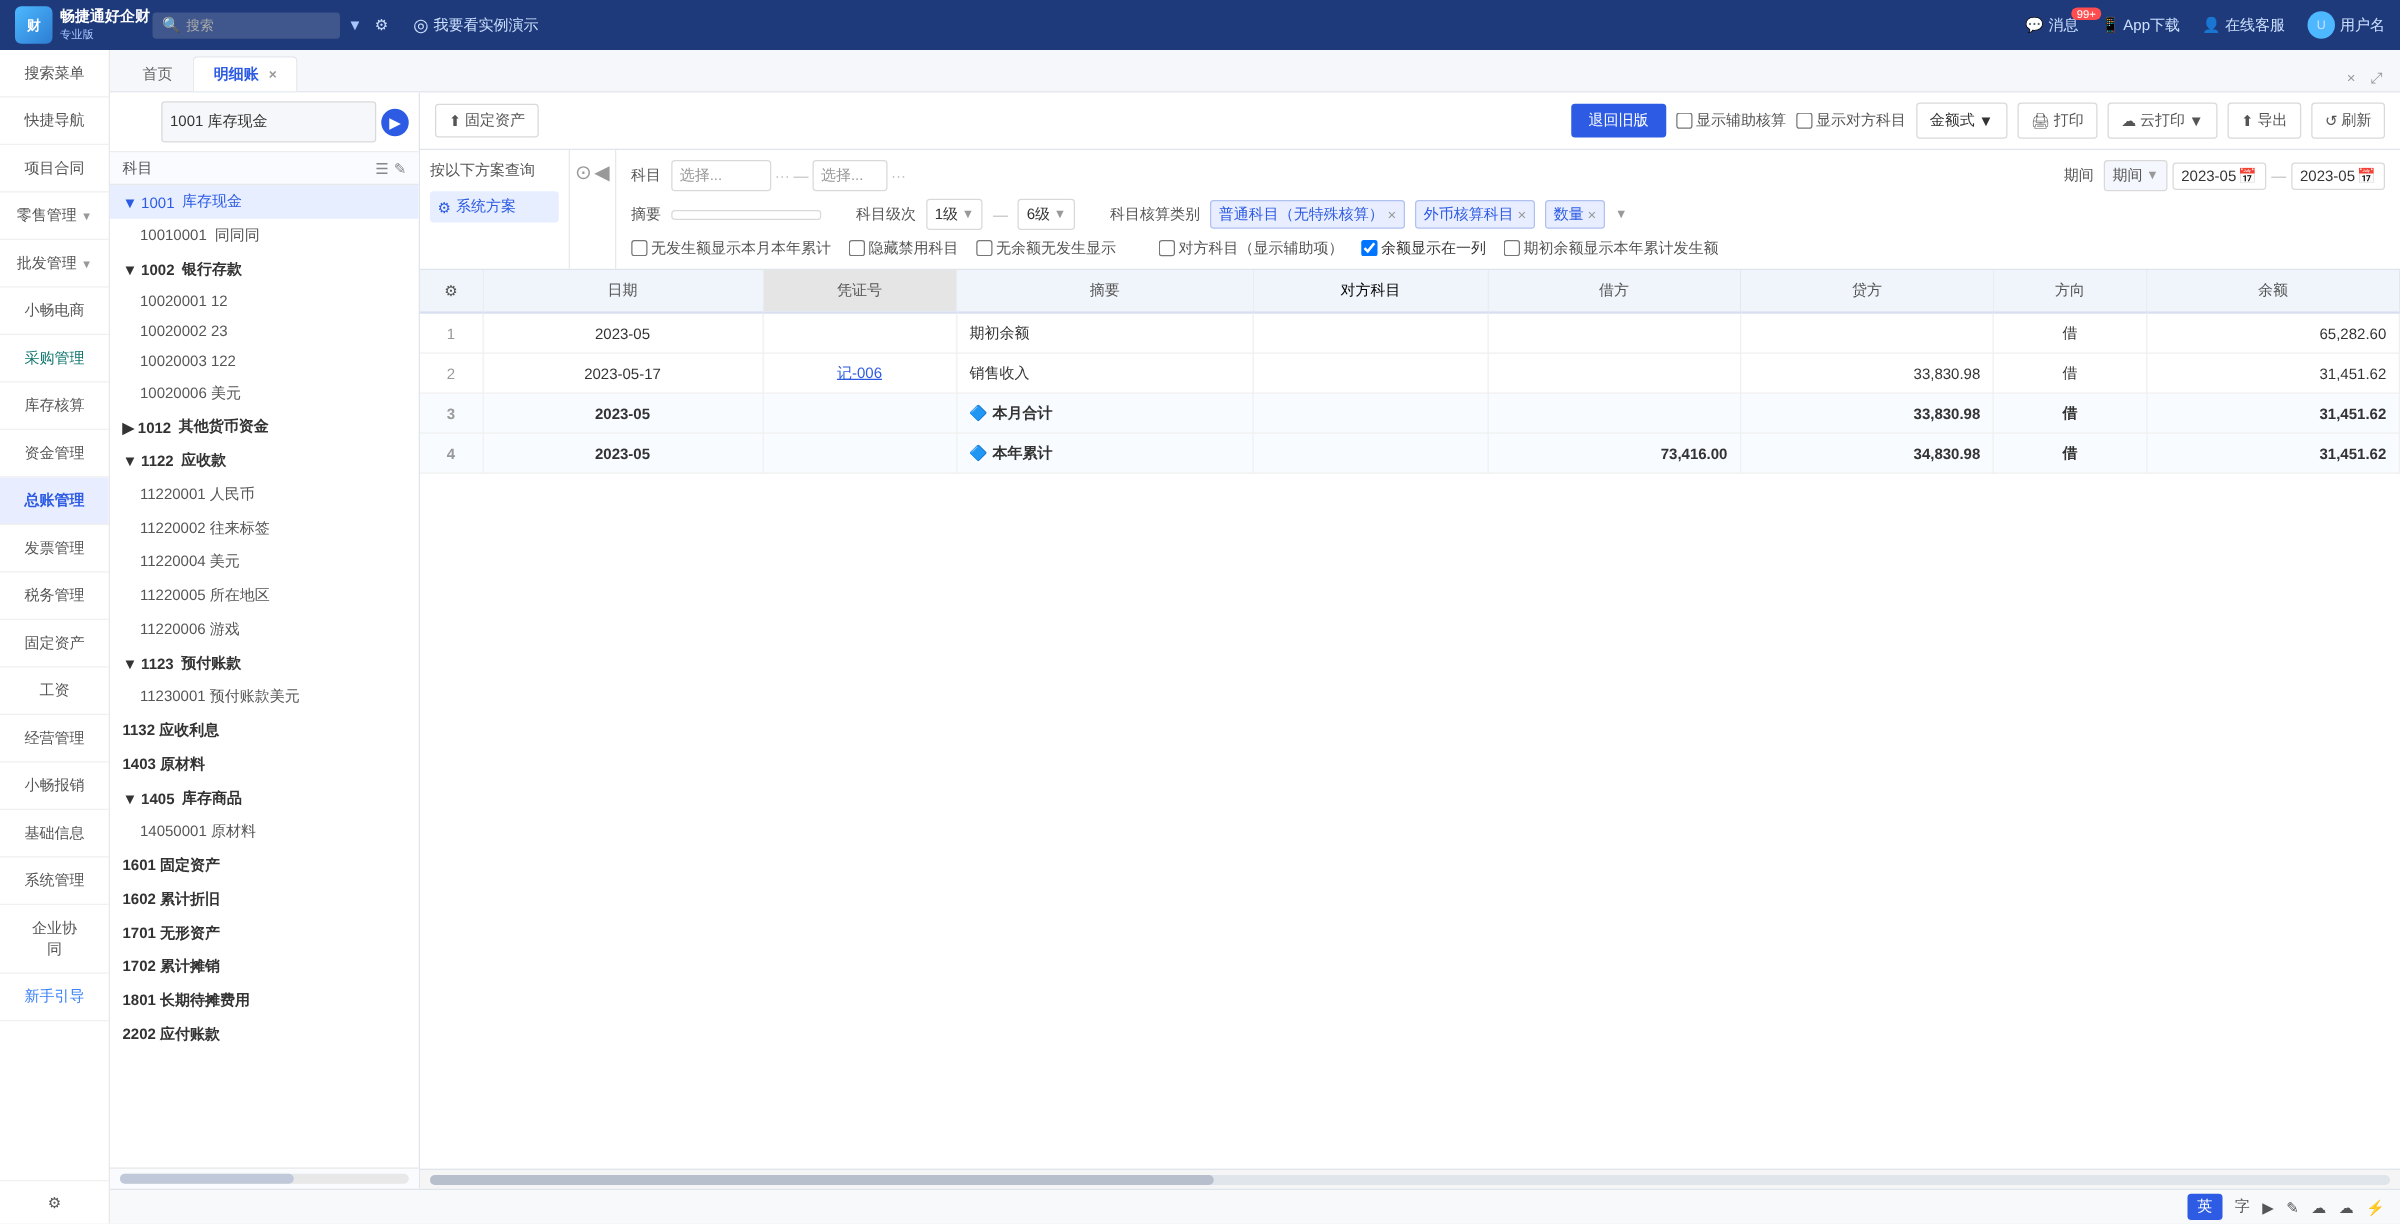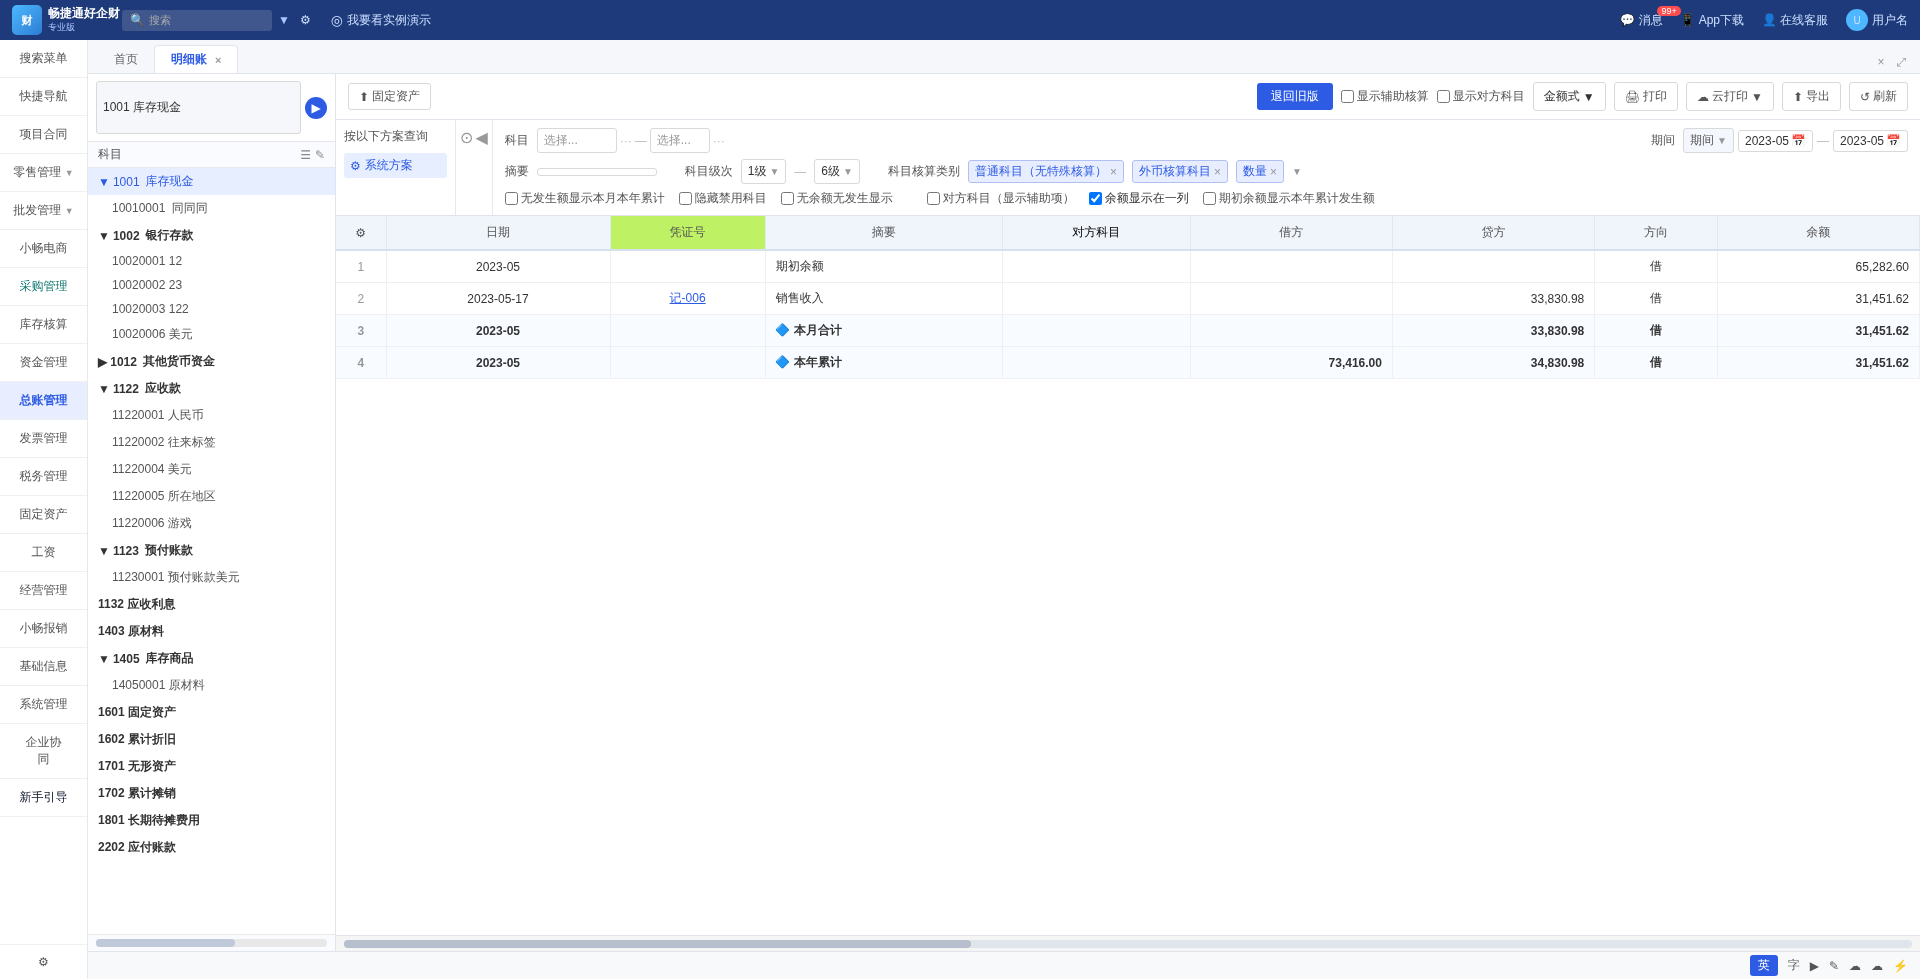--- a/index.html
+++ b/index.html
@@ -74,21 +74,21 @@
     <div style="padding:10px 6px;text-align:center;cursor:pointer;color:#2d5be3;border-bottom:1px solid #f0f0f0;font-size:12px;background:#e8eeff;font-weight:bold;"><span>总账管理</span></div>
     <div style="padding:10px 6px;text-align:center;cursor:pointer;color:#555;border-bottom:1px solid #f0f0f0;font-size:12px;"><span>发票管理</span></div>
     <div style="padding:10px 6px;text-align:center;cursor:pointer;color:#555;border-bottom:1px solid #f0f0f0;font-size:12px;"><span>税务管理</span></div>
     <div style="padding:10px 6px;text-align:center;cursor:pointer;color:#555;border-bottom:1px solid #f0f0f0;font-size:12px;"><span>固定资产</span></div>
     <div style="padding:10px 6px;text-align:center;cursor:pointer;color:#555;border-bottom:1px solid #f0f0f0;font-size:12px;"><span>工资</span></div>
     <div style="padding:10px 6px;text-align:center;cursor:pointer;color:#555;border-bottom:1px solid #f0f0f0;font-size:12px;"><span>经营管理</span></div>
     <div style="padding:10px 6px;text-align:center;cursor:pointer;color:#555;border-bottom:1px solid #f0f0f0;font-size:12px;"><span>小畅报销</span></div>
     <div style="padding:10px 6px;text-align:center;cursor:pointer;color:#555;border-bottom:1px solid #f0f0f0;font-size:12px;"><span>基础信息</span></div>
     <div style="padding:10px 6px;text-align:center;cursor:pointer;color:#555;border-bottom:1px solid #f0f0f0;font-size:12px;"><span>系统管理</span></div>
     <div style="padding:10px 24px;text-align:center;cursor:pointer;color:#555;border-bottom:1px solid #f0f0f0;font-size:12px;"><span>企业协同</span></div>
-    <div style="padding:10px 6px;text-align:center;cursor:pointer;color:#0f172a;border-bottom:1px solid #f0f0f0;font-size:12px;"><span>新手引导</span></div>
+    <div style="padding:10px 6px;text-align:center;cursor:pointer;color:#3b82f6;border-bottom:1px solid #f0f0f0;font-size:12px;"><span>新手引导</span></div>
     <div style="margin-top:auto;border-top:1px solid #f0f0f0;padding:10px 6px;text-align:center;cursor:pointer;color:#555;">
       <span>⚙</span>
     </div>
   </div>
 
   <div style="flex:1;display:flex;flex-direction:column;overflow:hidden;">
 
     <div style="height:34px;background:#f5f7fa;border-bottom:1px solid #e0e4eb;display:flex;align-items:flex-end;padding:0 10px;flex-shrink:0;">
       <div style="padding:5px 16px;cursor:pointer;color:#666;font-size:12px;">
         <span>首页</span>
@@ -100,21 +100,21 @@
       <div style="margin-left:auto;display:flex;gap:4px;">
         <span style="cursor:pointer;color:#999;padding:4px;">×</span>
         <span style="cursor:pointer;color:#999;padding:4px;">⤢</span>
       </div>
     </div>
 
     <div style="flex:1;display:flex;overflow:hidden;background:#f5f7fa;">
 
       <div style="width:248px;background:#fff;border-right:1px solid #e0e4eb;display:flex;flex-direction:column;flex-shrink:0;overflow:hidden;">
         <div style="padding:7px 8px;border-bottom:1px solid #e8e8e8;display:flex;align-items:center;gap:4px;">
-          <div style="flex:1;display:flex;align-items:flex-end;gap:4px;background:#f5f7fa;border:1px solid #d9d9d9;border-radius:3px;padding:17px 6px;cursor:pointer;">
+          <div style="flex:1;display:flex;align-items:flex-end;gap:4px;background:#f5f7fa;border:1px solid #d9d9d9;border-radius:3px;padding:7px 6px;cursor:pointer;margin-left:33px;">
             <span style="flex:1;color:#333;font-size:12px;">1001 库存现金</span>
           </div>
           <div style="width:22px;height:22px;border-radius:50%;background:#2d5be3;display:flex;align-items:center;justify-content:center;color:#fff;cursor:pointer;font-size:12px;">▶</div>
         </div>
         <div style="padding:4px 10px;display:flex;align-items:center;justify-content:space-between;border-bottom:1px solid #e8e8e8;background:#fafbff;">
           <span style="color:#555;font-size:12px;">科目</span>
           <div style="display:flex;gap:4px;">
             <span style="cursor:pointer;color:#888;">☰</span>
             <span style="cursor:pointer;color:#888;">✎</span>
           </div>
@@ -348,21 +348,21 @@
         </div>
 
         <div style="flex:1;overflow:auto;background:#fff;">
           <table style="width:100%;border-collapse:collapse;">
             <thead>
               <tr>
                 <th style="background:#f0f4fb;color:#555;padding:8px 10px;text-align:center;border-bottom:2px solid #d8e0f0;border-right:1px solid #e0e8f0;font-weight:normal;white-space:nowrap;width:50px;">
                   <span style="cursor:pointer;">⚙</span>
                 </th>
                 <th style="background:#f0f4fb;color:#555;padding:8px 10px;text-align:center;border-bottom:2px solid #d8e0f0;border-right:1px solid #e0e8f0;font-weight:normal;white-space:nowrap;">日期</th>
-                <th style="background:#bef264;color:#555;padding:8px 10px;text-align:center;border-bottom:2px solid #d8e0f0;border-right:1px solid #e0e8f0;font-weight:normal;white-space:nowrap;">凭证号</th>
+                <th style="background:#e5e5e5;color:#555;padding:8px 10px;text-align:center;border-bottom:2px solid #d8e0f0;border-right:1px solid #e0e8f0;font-weight:normal;white-space:nowrap;">凭证号</th>
                 <th style="background:#f0f4fb;color:#555;padding:8px 10px;text-align:center;border-bottom:2px solid #d8e0f0;border-right:1px solid #e0e8f0;font-weight:normal;white-space:nowrap;">摘要</th>
                 <th style="background:#f0f4fb;color:#000000;padding:8px 10px;text-align:center;border-bottom:2px solid #d8e0f0;border-right:1px solid #e0e8f0;font-weight:normal;white-space:nowrap;">对方科目</th>
                 <th style="background:#f0f4fb;color:#555;padding:8px 10px;text-align:center;border-bottom:2px solid #d8e0f0;border-right:1px solid #e0e8f0;font-weight:normal;white-space:nowrap;">借方</th>
                 <th style="background:#f0f4fb;color:#555;padding:8px 10px;text-align:center;border-bottom:2px solid #d8e0f0;border-right:1px solid #e0e8f0;font-weight:normal;white-space:nowrap;">贷方</th>
                 <th style="background:#f0f4fb;color:#555;padding:8px 10px;text-align:center;border-bottom:2px solid #d8e0f0;border-right:1px solid #e0e8f0;font-weight:normal;white-space:nowrap;">方向</th>
                 <th style="background:#f0f4fb;color:#555;padding:8px 10px;text-align:center;border-bottom:2px solid #d8e0f0;border-right:1px solid #e0e8f0;font-weight:normal;white-space:nowrap;">余额</th>
               </tr>
             </thead>
             <tbody id="table-body">
             <tr>

